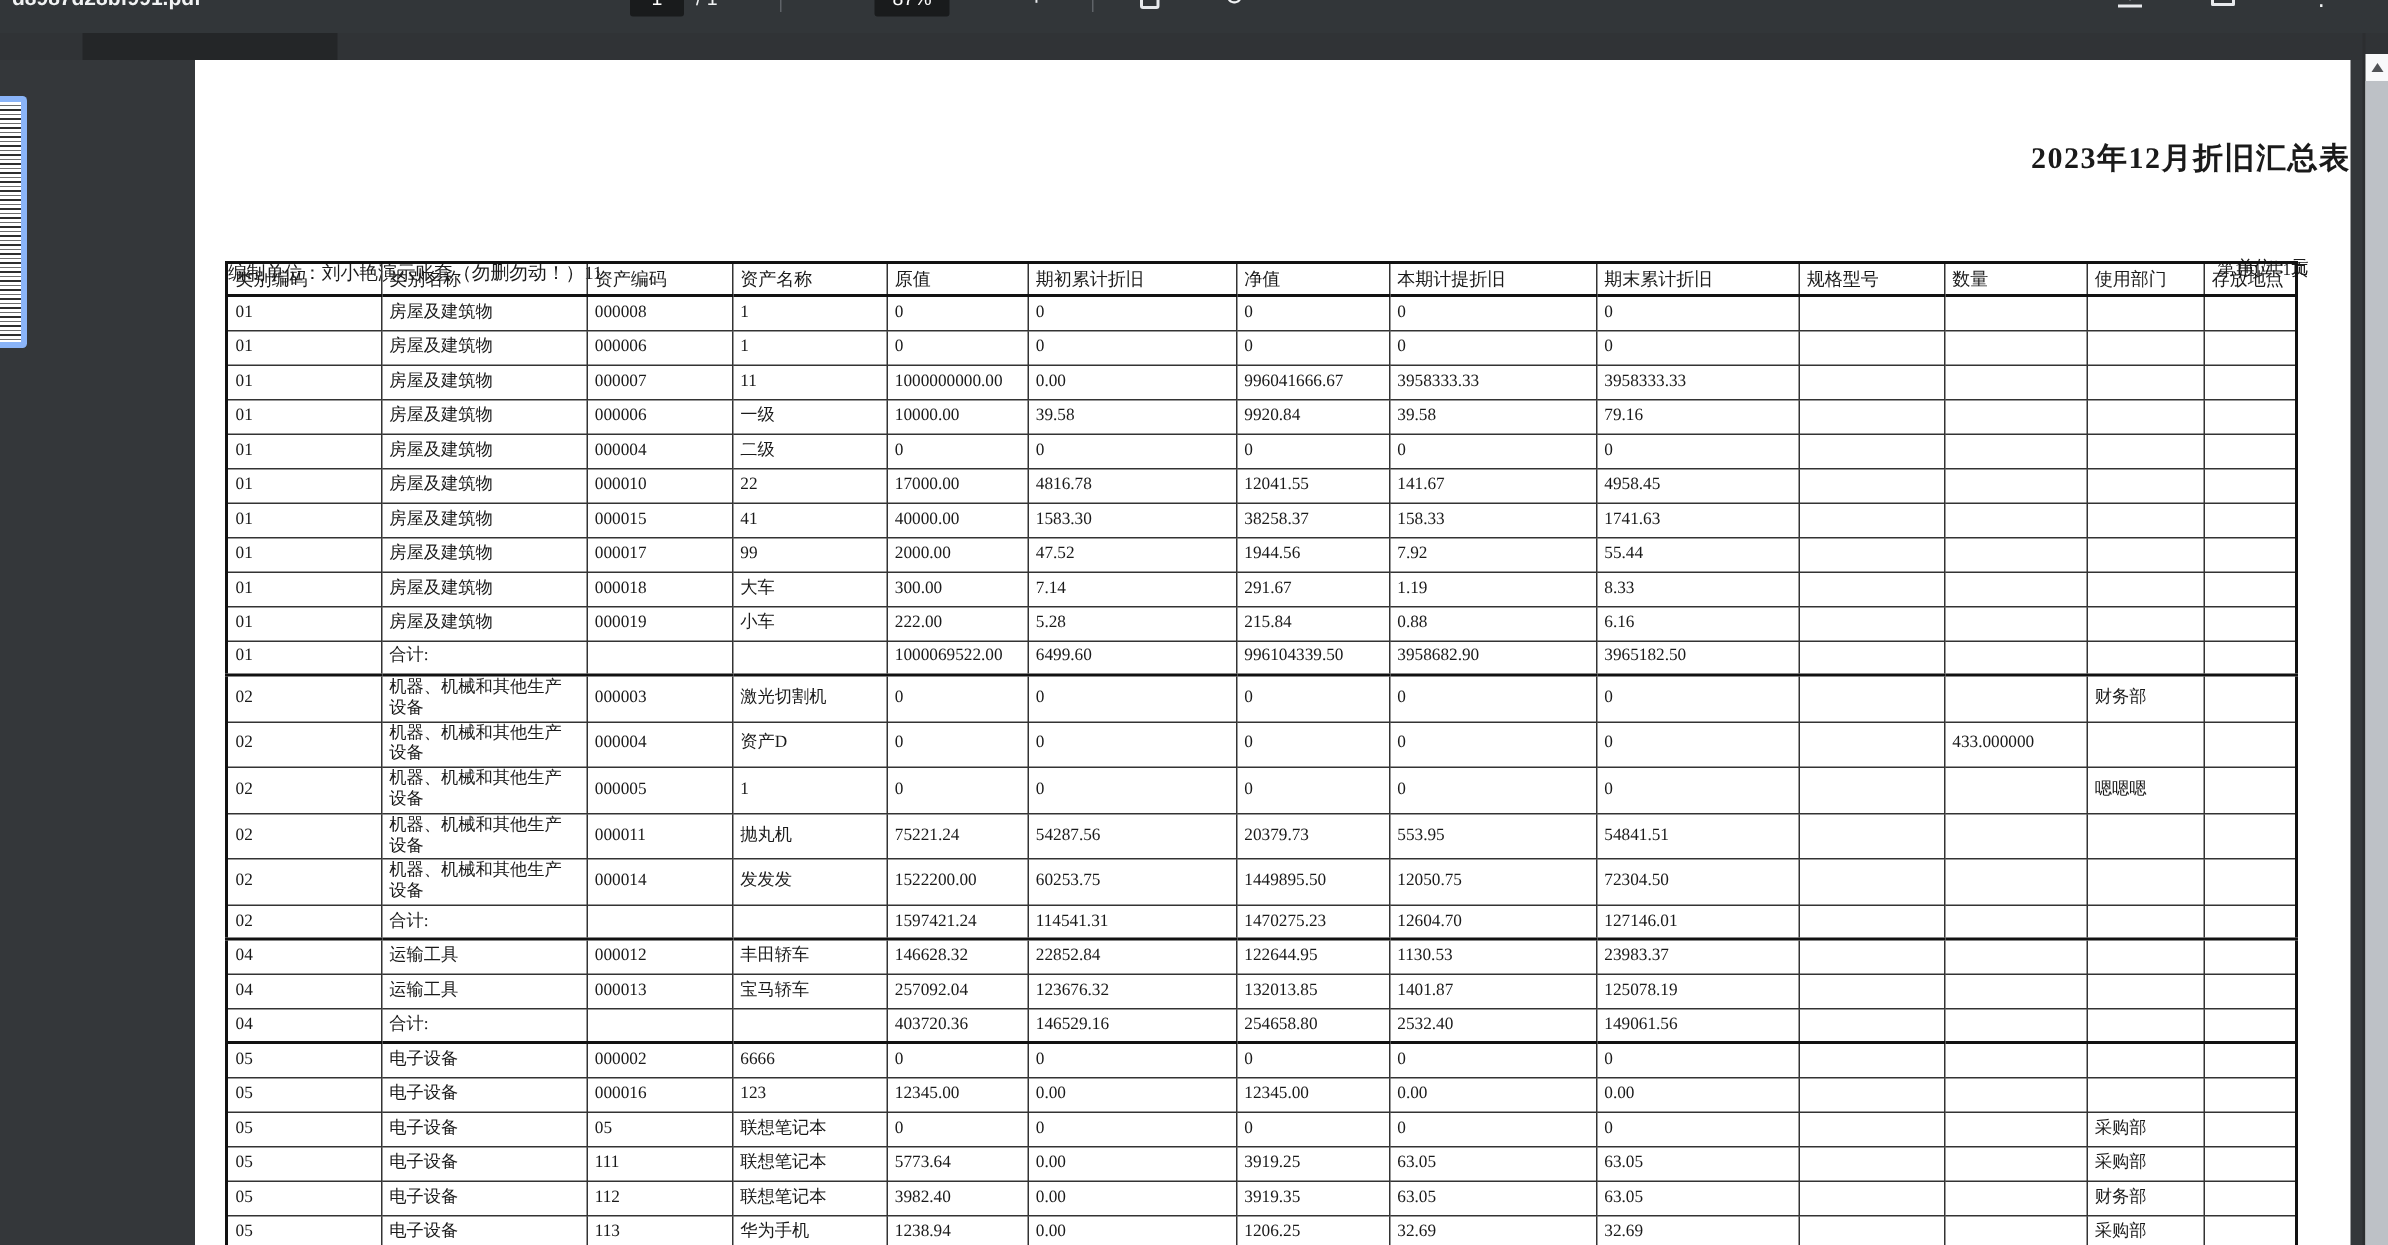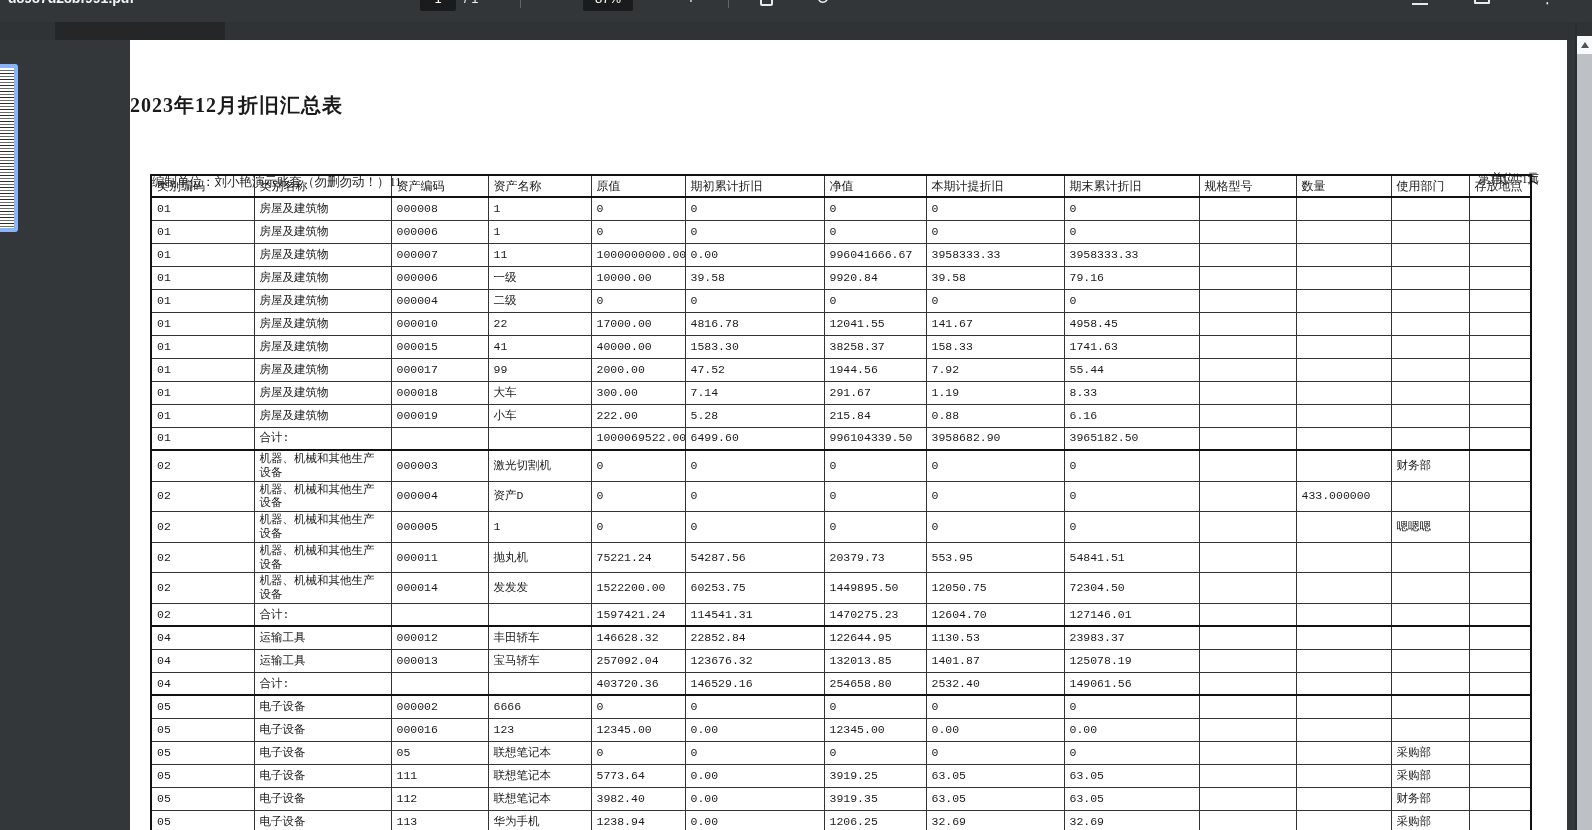--- a/index.html
+++ b/index.html
@@ -50,34 +50,34 @@
   .sb-up { width:15px; height:17px; display:flex; align-items:center; justify-content:center; cursor:pointer; }
   .sb-up-tri { width:0; height:0; border-left:4px solid transparent; border-right:4px solid transparent;
                border-bottom:6px solid #505356; }
   .sb-thumb { position:absolute; left:0; top:18px; width:15px; height:776px; background:#bdc1c6; cursor:pointer; }
   .page-right-edge { position:absolute; left:1575px; top:22px; width:2px; height:808px; background:#2c2e30; }
 
   
   .pdf-page { position:absolute; left:130px; top:40px; width:1437px; height:800px;
               background:#ffffff; z-index:10;
               font-family:"Liberation Serif","DejaVu Serif",serif; color:#1a1a1a; }
-  .doc-title { position:absolute; left:0; top:52px; width:1437px; text-align:left;
+  .doc-title { position:absolute; left:0; top:52px; width:1437px; text-align:right;
                font-size:20px; font-weight:bold; letter-spacing:1px; }
   .page-indicator { position:absolute; right:28px; top:92px; font-size:11.5px;margin-top:40px; }
   .prepared-by { position:absolute; left:22px; top:104px; font-size:12.5px;margin-top:30px; }
   .unit-label { position:absolute; right:28px; top:130px; font-size:12px; }
 
   .dep-table { position:absolute; left:20px; top:134px; width:1380px;
                border-collapse:collapse; table-layout:fixed; }
   .dep-table th, .dep-table td {
       border:1px solid #333; font-weight:normal; font-size:11.5px; line-height:1.2;
       padding:1px 5px; text-align:left; overflow:hidden; white-space:normal;
       vertical-align:middle; }
   .dep-table th { text-align:left; height:22px; font-size:12px; border-bottom:2px solid #111; }
-  .dep-table tr.r { height:23px;font-family:Liberation Mono, monospace; }
+  .dep-table tr.r { height:23px; }
   .dep-table tr.r-tall { height:29px; }
   .dep-table { border:2px solid #111; }
   .dep-table tr.group-start td { border-top:2px solid #111; }
 </style>
 </head>
 <body>
 
 <div class="toolbar">
   <div class="toolbar-inner">
     <div class="tb-item filename">d8987d28bf991.pdf</div>

